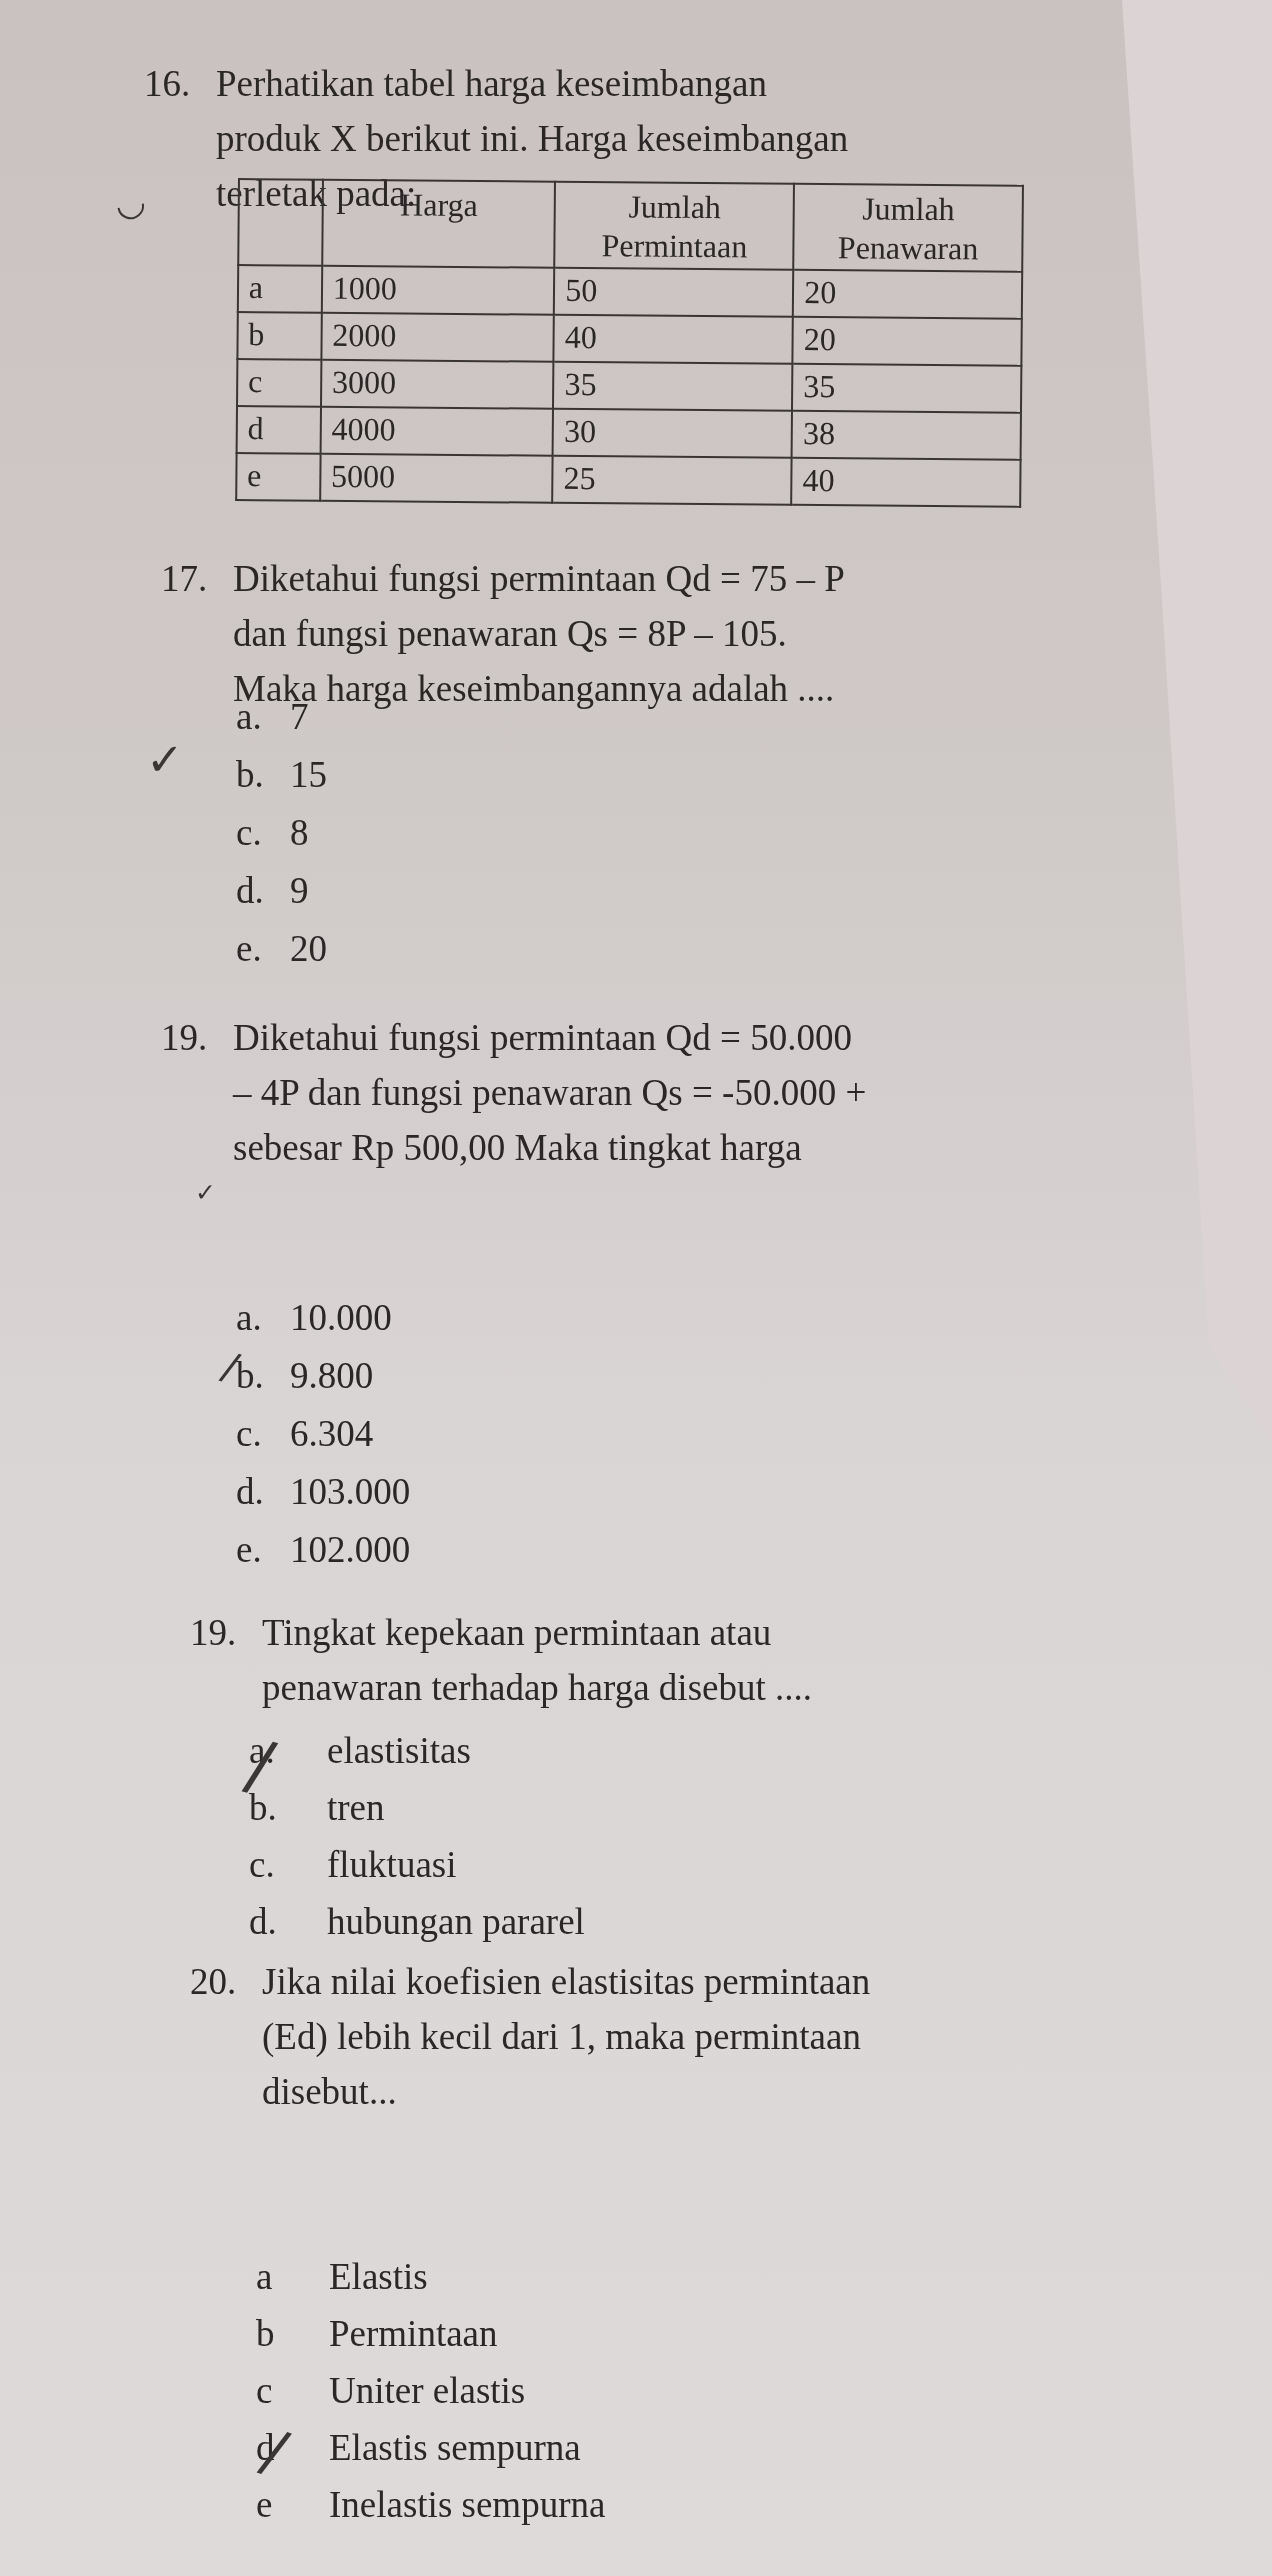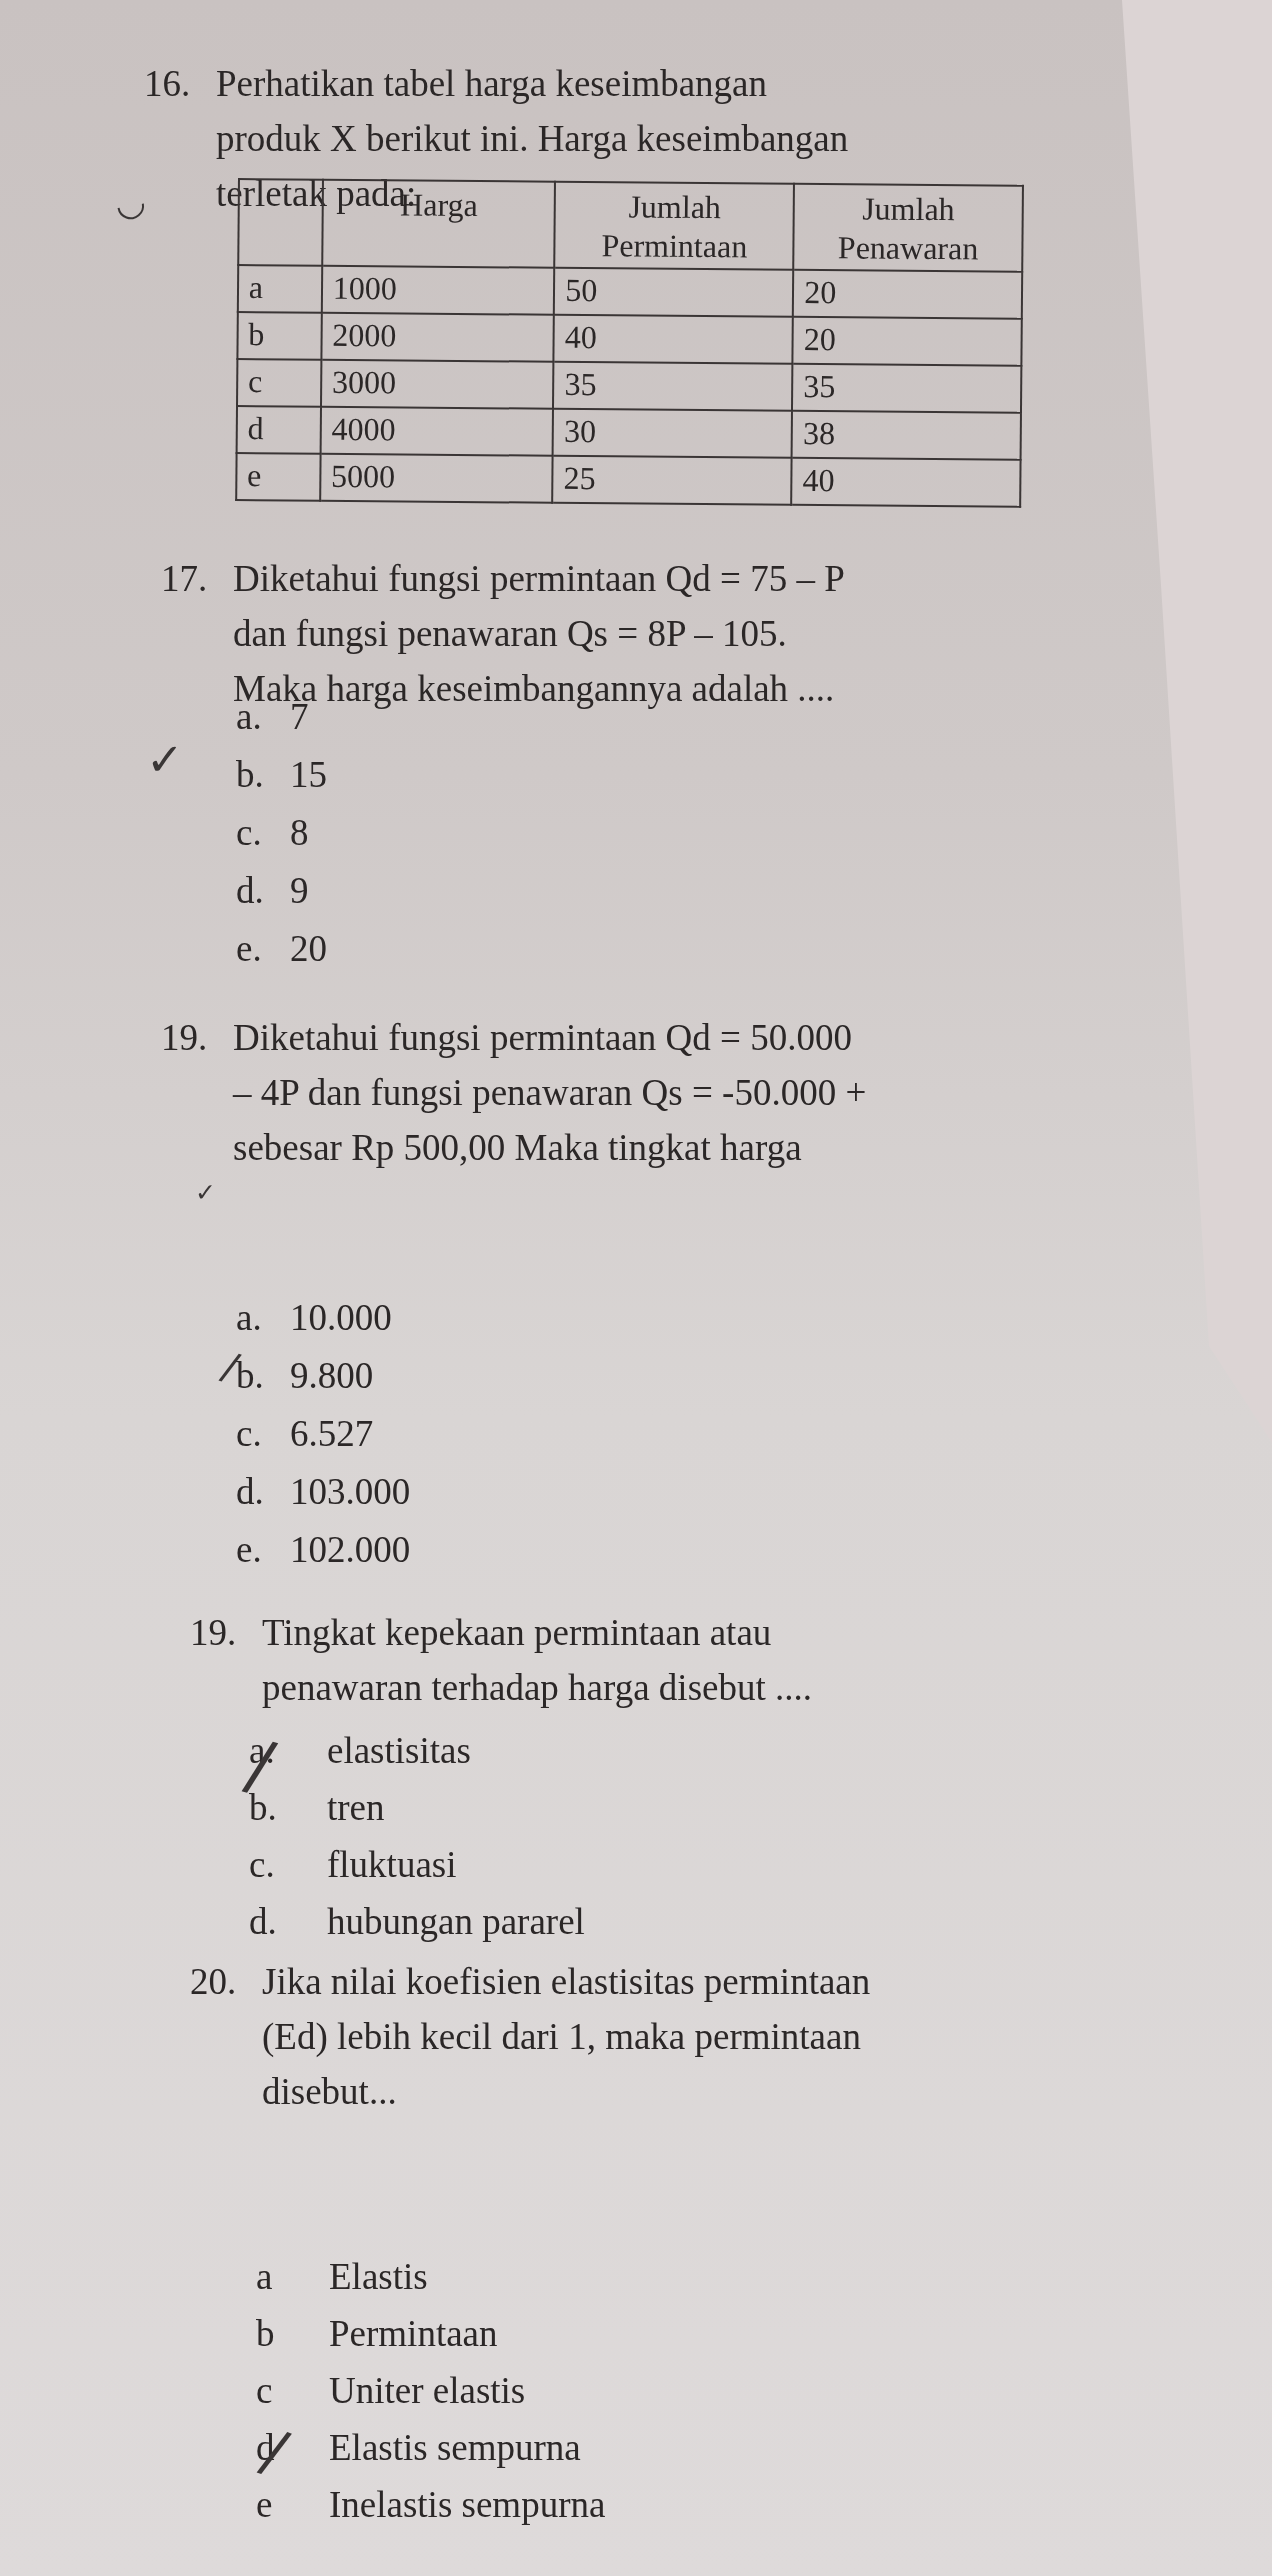--- a/index.html
+++ b/index.html
@@ -123,21 +123,21 @@
 <span class="mark" style="left:146px; top:733px; font-size:45px;">✓</span>
 
 <div class="q" style="left:161px; top:1010px; width:897px;">
   <span class="line"><span class="qnum">19.</span><span>Diketahui fungsi permintaan Qd = 50.000</span></span>
   <span class="line indent">– 4P dan fungsi penawaran Qs = -50.000 +</span>
   <span class="line indent">sebesar Rp 500,00 Maka tingkat harga</span>
 </div>
 <div class="opts" style="left:236px; top:1289px;">
   <span class="opt"><span class="opt-letter">a.</span><span>10.000</span></span>
   <span class="opt"><span class="opt-letter">b.</span><span>9.800</span></span>
-  <span class="opt"><span class="opt-letter">c.</span><span>6.527</span></span>
+  <span class="opt"><span class="opt-letter">c.</span><span>6.304</span></span>
   <span class="opt"><span class="opt-letter">d.</span><span>103.000</span></span>
   <span class="opt"><span class="opt-letter">e.</span><span>102.000</span></span>
 </div>
 <span class="mark" style="left:195px; top:1178px; font-size:25px;">✓</span>
 <span class="mark" style="left:224px; top:1344px; font-size:39px; transform:rotate(20deg);">/</span>
 
 <div class="q" style="left:190px; top:1605px; width:888px;">
   <span class="line justify">
     <span><span class="qnum">19.</span><span>Tingkat</span></span>
     <span>kepekaan</span>

